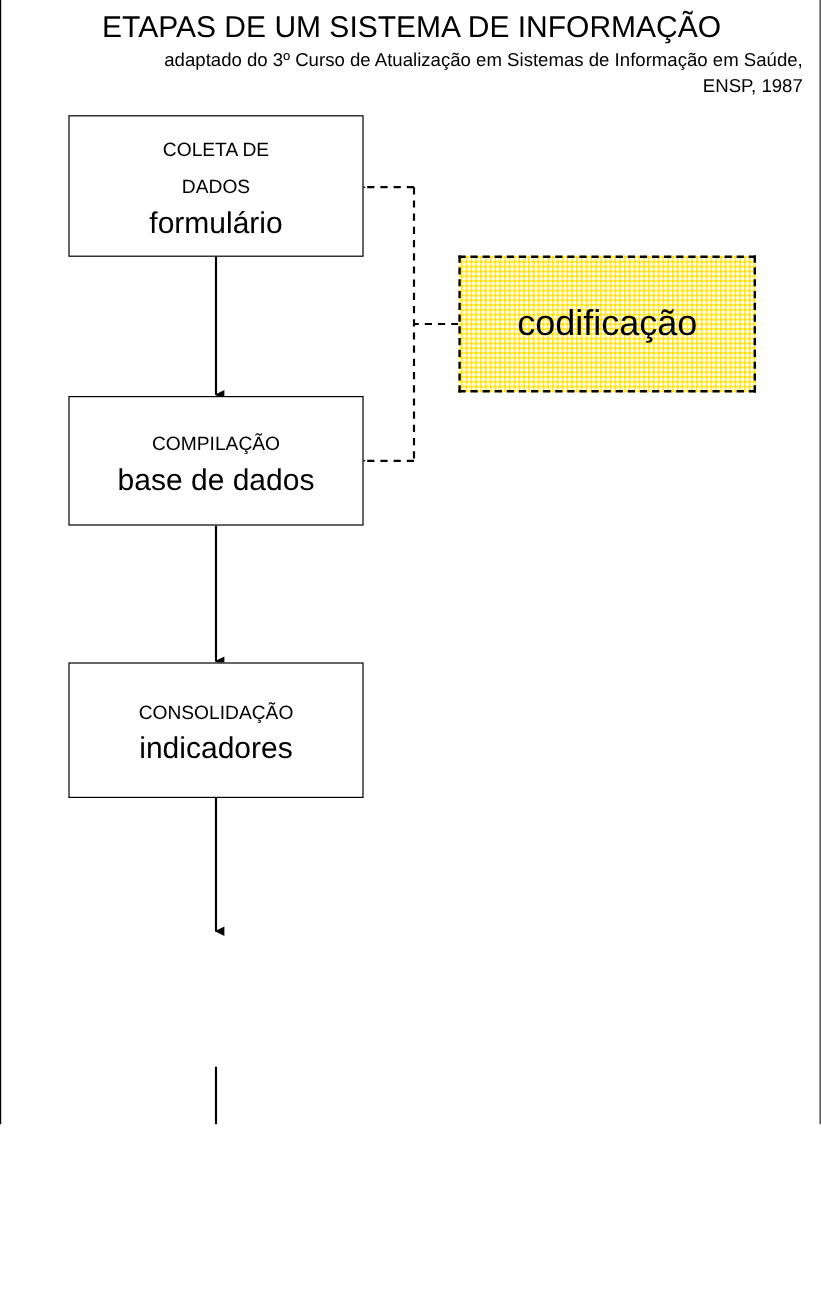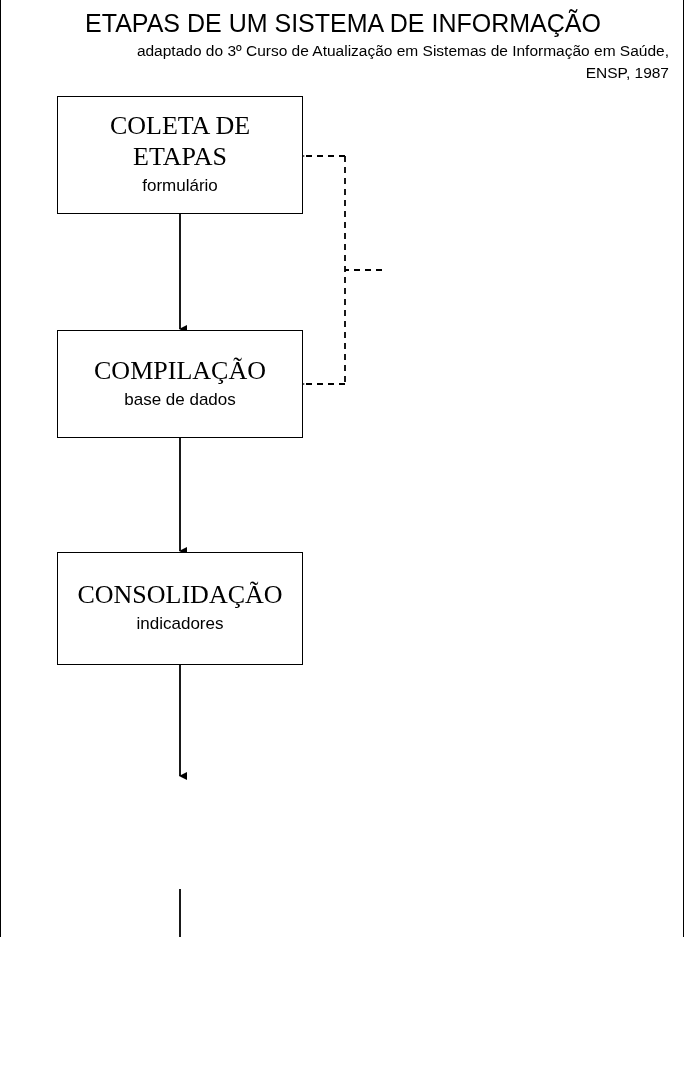--- a/index.html
+++ b/index.html
@@ -55,27 +55,26 @@
     border: 1.6px solid #000000;
     background: #ffffff;
     box-sizing: border-box;
     display: flex;
     flex-direction: column;
     align-items: center;
     justify-content: center;
     text-align: center;
   }
   .node-title {
-    font-size: 26px;
+    font-size: 16px;
     line-height: 31px;
     white-space: nowrap;
-    font-family: Liberation Serif, serif;
   }
   .node-sub {
-    font-size: 17px;
+    font-size: 25px;
     line-height: 28px;
     white-space: nowrap;
   }
 
   
   .note-node {
     position: absolute;
     border: 2px dashed #000000;
     box-sizing: border-box;
     display: flex;
@@ -134,24 +133,27 @@
     <line x1="179" y1="889" x2="179" y2="960" stroke="#000000" stroke-width="1.8" marker-end="url(#arrow-down)"></line>
 
     <line x1="381" y1="270" x2="344" y2="270" stroke="#000000" stroke-width="1.8" stroke-dasharray="6,5"></line>
     <line x1="344" y1="156" x2="344" y2="384" stroke="#000000" stroke-width="1.8" stroke-dasharray="6,5"></line>
     <line x1="344" y1="156" x2="304" y2="156" stroke="#000000" stroke-width="1.8" stroke-dasharray="6,5" marker-end="url(#arrow-left)"></line>
     <line x1="344" y1="384" x2="304" y2="384" stroke="#000000" stroke-width="1.8" stroke-dasharray="6,5" marker-end="url(#arrow-left)"></line>
   </svg>
 
   <div class="node" style="left:56px; top:96px; width:246px; height:118px;">
     <div class="node-title">COLETA DE</div>
-    <div class="node-title">ETAPAS</div>
+    <div class="node-title">DADOS</div>
     <div class="node-sub">formulário</div>
   </div>
 
+  <div class="note-node" style="left:381px; top:213px; width:248px; height:114px;">
+    <div class="note-label">codificação</div>
+  </div>
 
   <div class="node" style="left:56px; top:552px; width:246px; height:113px;">
     <div class="node-title">CONSOLIDAÇÃO</div>
     <div class="node-sub">indicadores</div>
   </div>
 
   <div class="node" style="left:56px; top:330px; width:246px; height:108px;">
     <div class="node-title">COMPILAÇÃO</div>
     <div class="node-sub">base de dados</div>
   </div>

